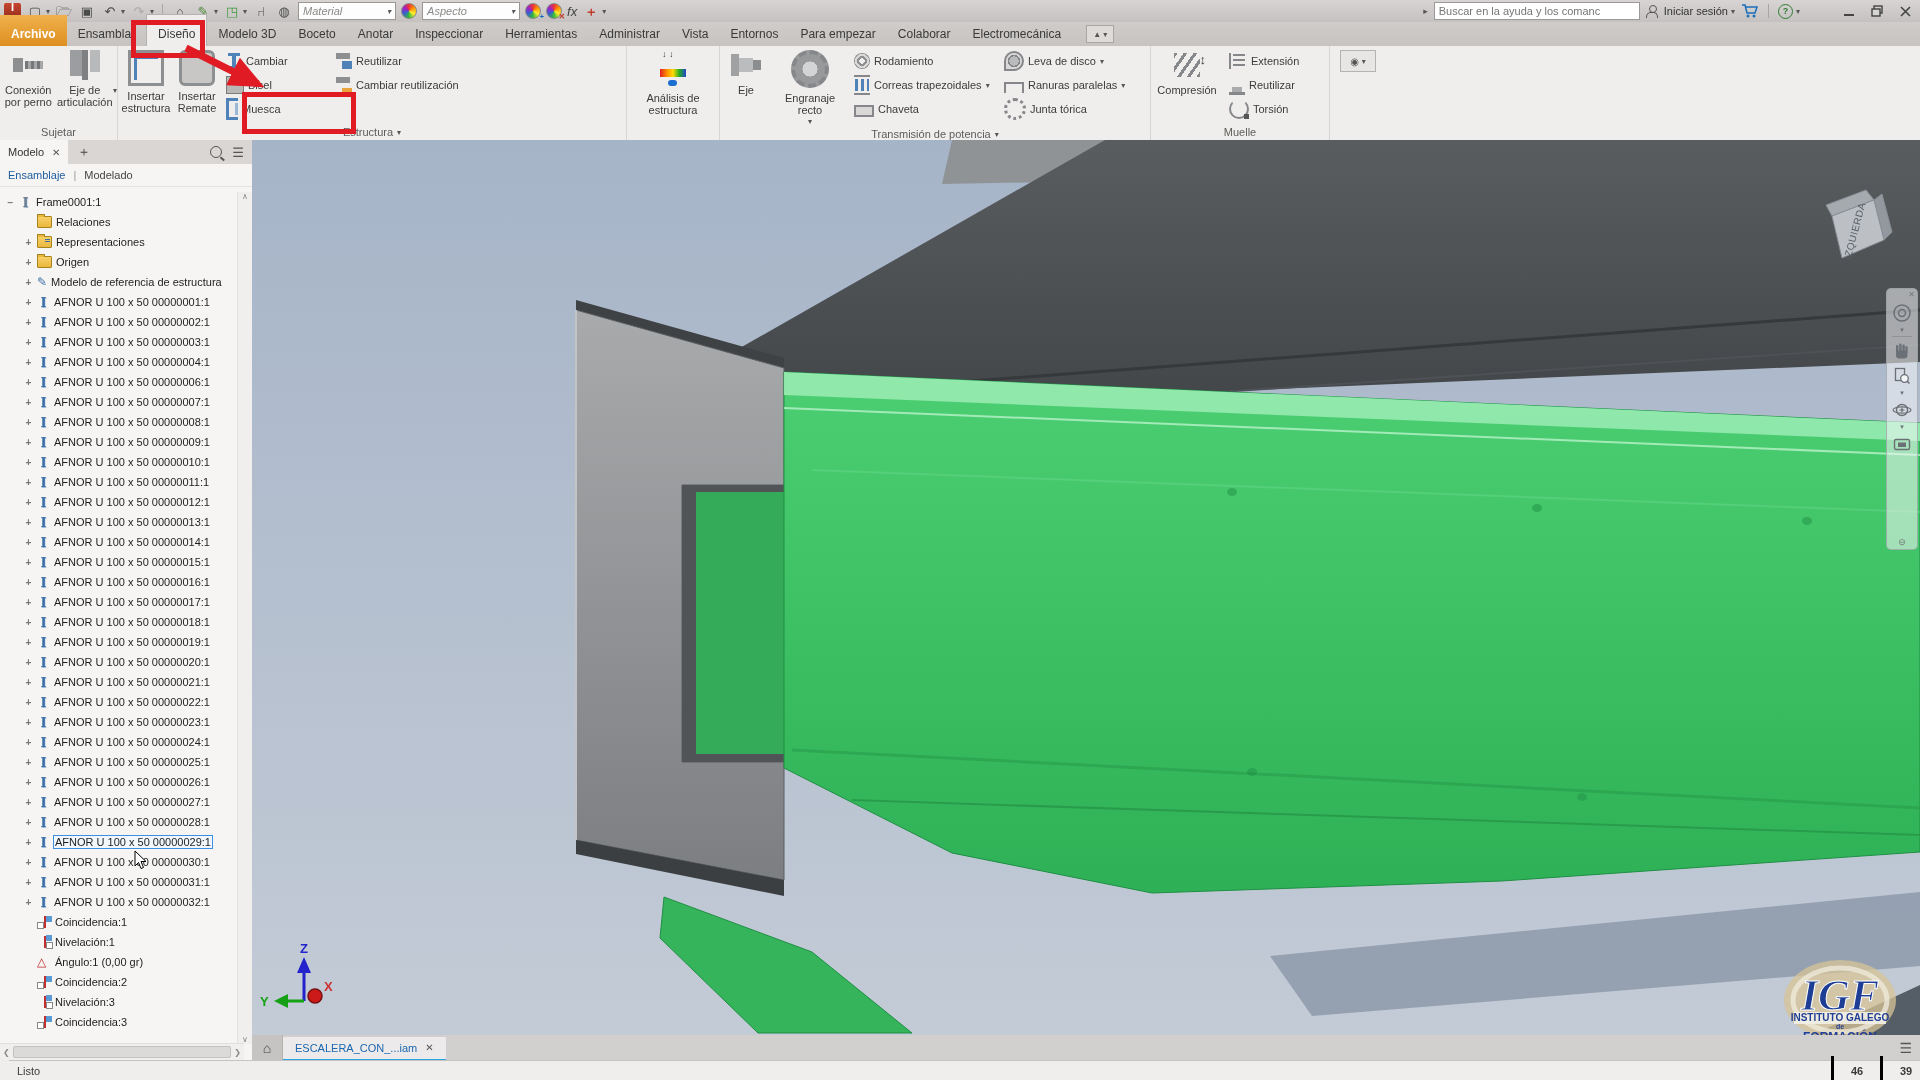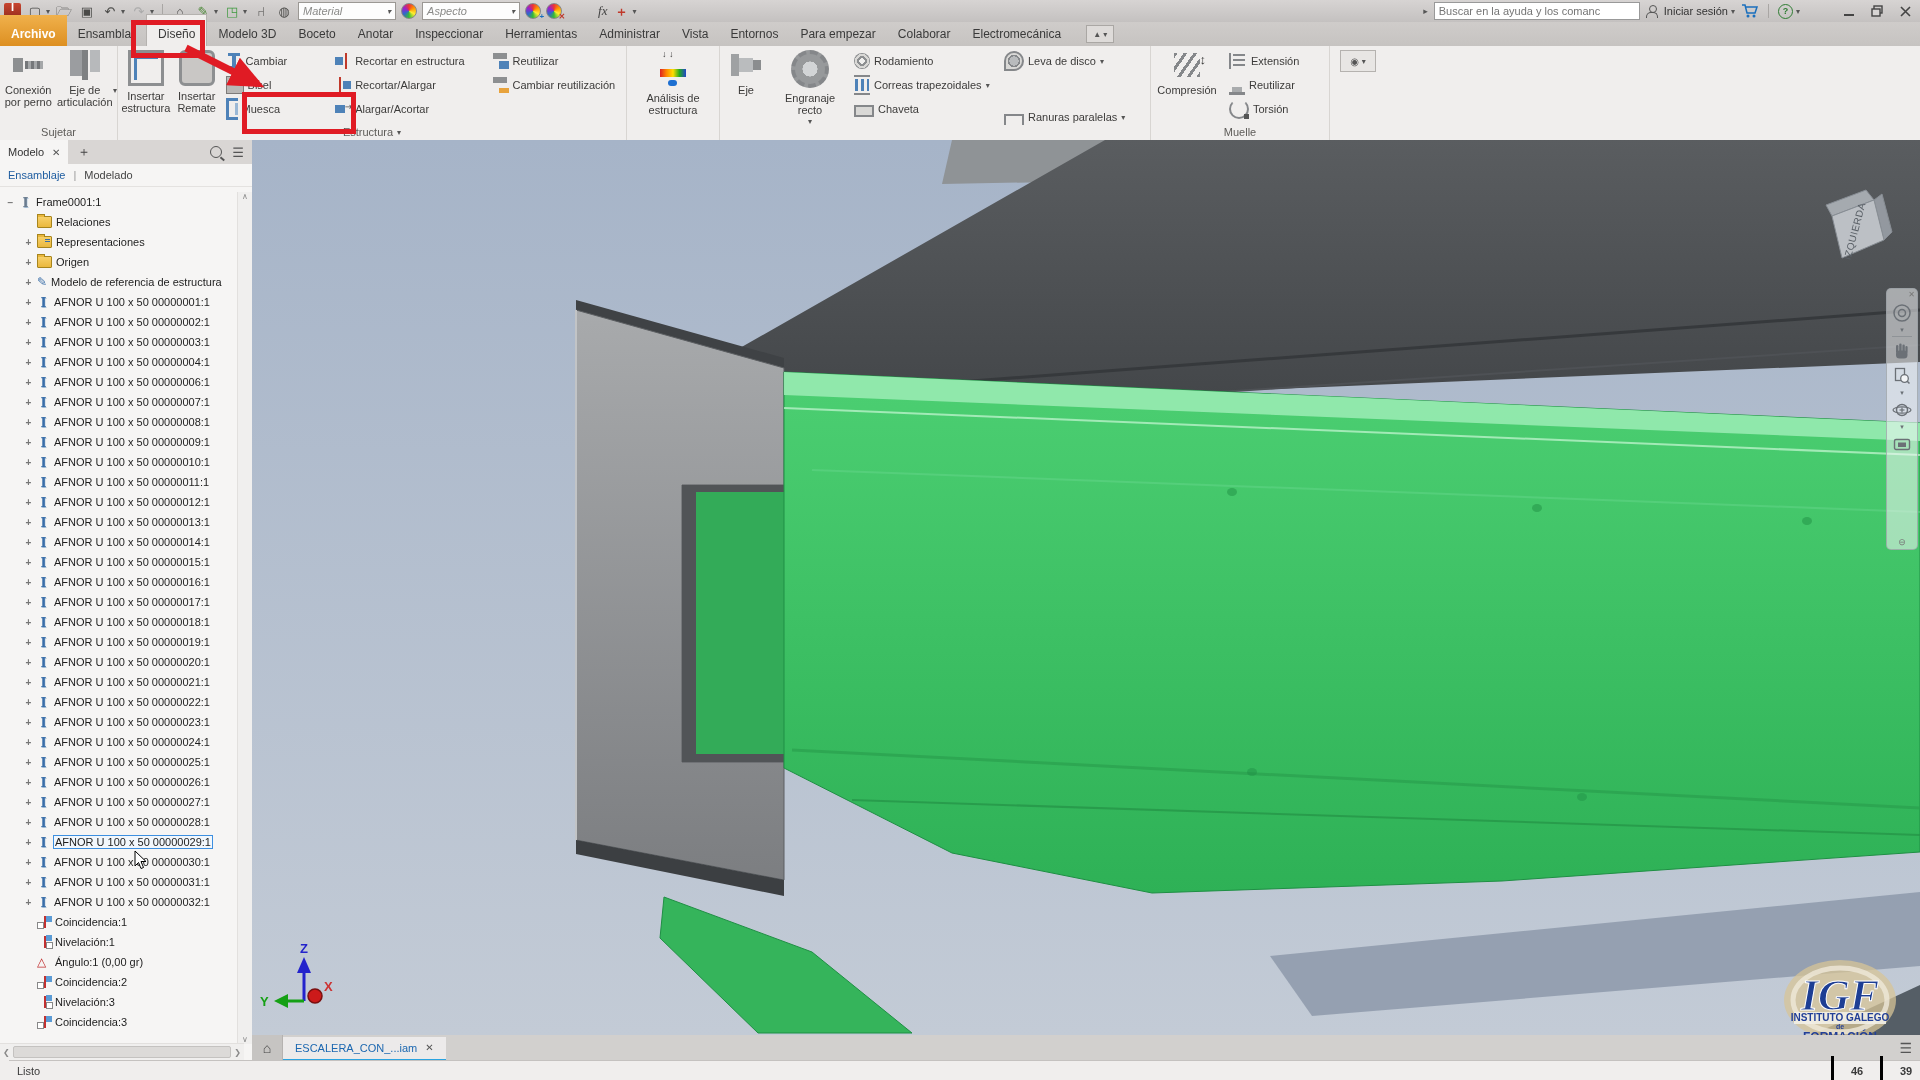--- a/index.html
+++ b/index.html
@@ -19,21 +19,21 @@
   .qsep{width:1px;height:14px;background:#a9a6a4;margin:0 3px;}
   #inv-logo{width:17px;height:17px;background:linear-gradient(#c8452f,#8f2a1c);border-radius:2px;
     color:#fff;font-weight:bold;font-size:11px;display:flex;flex-direction:column;align-items:center;line-height:9px;}
   #inv-logo small{font-size:4px;letter-spacing:.5px;}
   .combo{height:16px;background:#fdfdfd;border:1px solid #9b9894;display:flex;align-items:center;
     padding:0 4px;width:88px;justify-content:space-between;color:#8a8a88;font-style:italic;}
   .wheel{width:14px;height:14px;border-radius:50%;
     background:conic-gradient(#e33,#f90,#fe3,#3b3,#36c,#92c,#e33);border:1px solid #888;}
   .w-badge{position:relative;}
   .w-badge::after{content:attr(data-badge);position:absolute;right:-4px;bottom:-3px;font-size:8px;font-weight:bold;}
-  .fx{font-family:Liberation Serif, serif;font-style:italic;font-size:13px;color:#444;margin-left:31px;}
+  .fx{font-family:Liberation Sans, sans-serif;font-style:italic;font-size:13px;color:#444;}
   #title-center{position:absolute;left:0;right:0;text-align:center;font-size:12px;color:#3b3b3b;pointer-events:none;}
   #tb-right{margin-left:auto;display:flex;align-items:center;gap:6px;padding-right:4px;}
   #search-input{width:196px;height:16px;border:1px solid #999;background:#fff;font-size:11px;
     padding:0 4px;color:#555;font-family:"Liberation Sans",sans-serif;}
   .personicon{width:12px;height:12px;position:relative;}
   .personicon::before{content:"";position:absolute;left:3px;top:0;width:6px;height:6px;border:1px solid #555;border-radius:50%;}
   .personicon::after{content:"";position:absolute;left:0;top:7px;width:10px;height:5px;border:1px solid #555;border-bottom:none;border-radius:5px 5px 0 0;}
   .helpicon{width:13px;height:13px;border:1.5px solid #2e7d32;border-radius:50%;color:#2e7d32;
     font-size:9px;font-weight:bold;display:flex;align-items:center;justify-content:center;}
   .winbtn{width:22px;height:16px;display:flex;align-items:center;justify-content:center;color:#444;}
@@ -310,34 +310,20 @@
           </div>
           <div class="sb">
             <span class="i16 ic-gray"></span>
             <span>Bisel</span>
           </div>
           <div class="sb">
             <span class="i16 ic-bracket"></span>
             <span>Muesca</span>
           </div>
         </div>
-        <div class="smallcol" style="width:158px;">
-          <div class="sb">
-            <span class="i16 ic-trim"></span>
-            <span>Recortar en estructura</span>
-          </div>
-          <div class="sb">
-            <span class="i16 ic-trim2"></span>
-            <span>Recortar/Alargar</span>
-          </div>
-          <div class="sb">
-            <span class="i16 ic-stretch"></span>
-            <span>Alargar/Acortar</span>
-          </div>
-        </div>
         <div class="smallcol" style="width:140px;">
           <div class="sb">
             <span class="i16 ic-reuse"></span>
             <span>Reutilizar</span>
           </div>
           <div class="sb">
             <span class="i16 ic-reuse2"></span>
             <span>Cambiar reutilización</span>
           </div>
         </div>
@@ -377,21 +363,21 @@
           <div class="sb">
             <span class="i16 ic-belt"></span>
             <span>Correas trapezoidales</span>
             <span class="caret">▾</span>
           </div>
           <div class="sb">
             <span class="i16 ic-key"></span>
             <span>Chaveta</span>
           </div>
         </div>
-        <div class="smallcol" style="width:150px;gap:32px;">
+        <div class="smallcol" style="width:150px;">
           <div class="sb">
             <span class="i16 ic-cam"></span>
             <span>Leva de disco</span>
             <span class="caret">▾</span>
           </div>
           <div class="sb">
             <span class="i16 ic-slot"></span>
             <span>Ranuras paralelas</span>
             <span class="caret">▾</span>
           </div>

